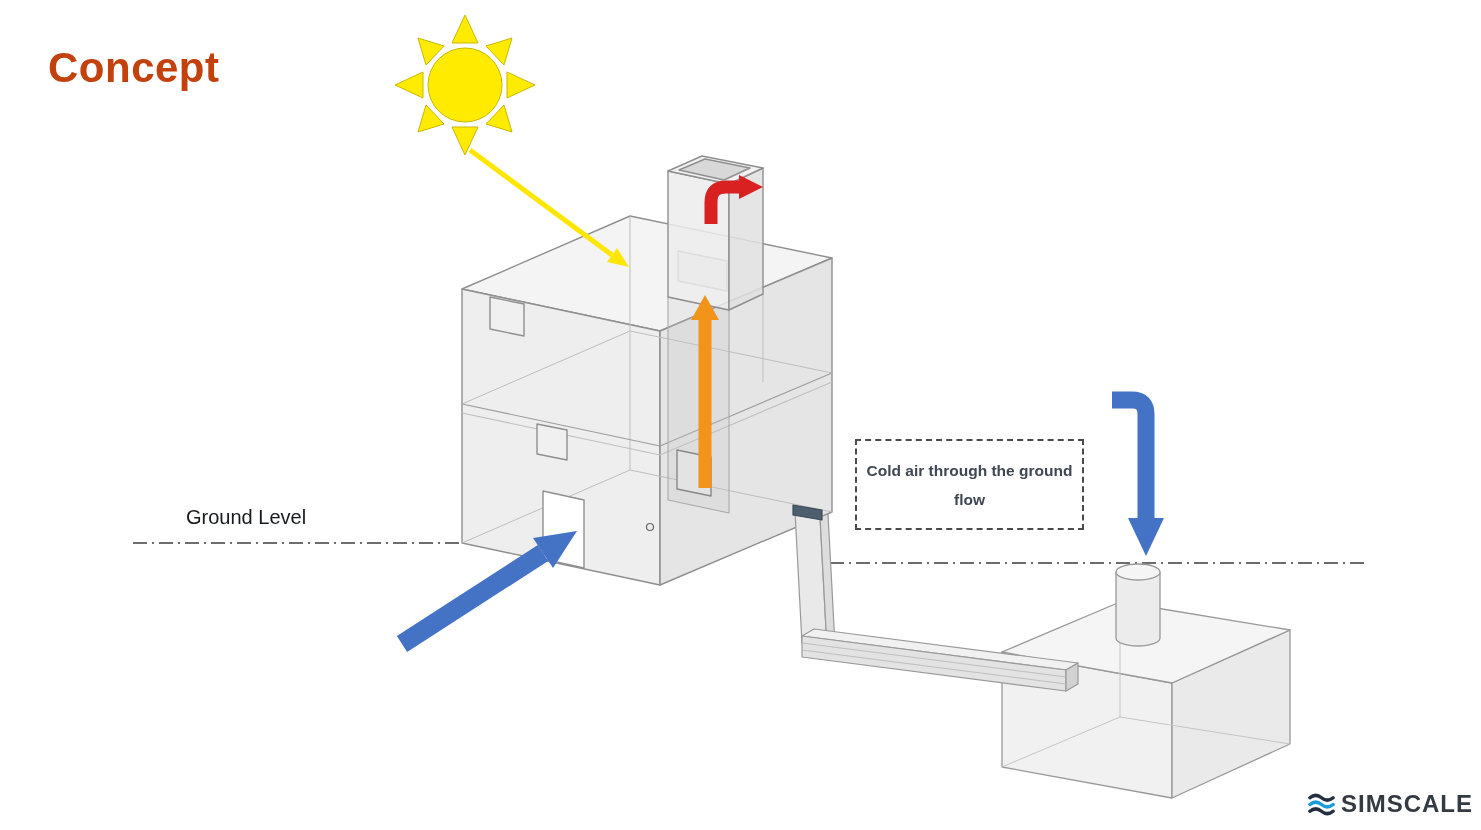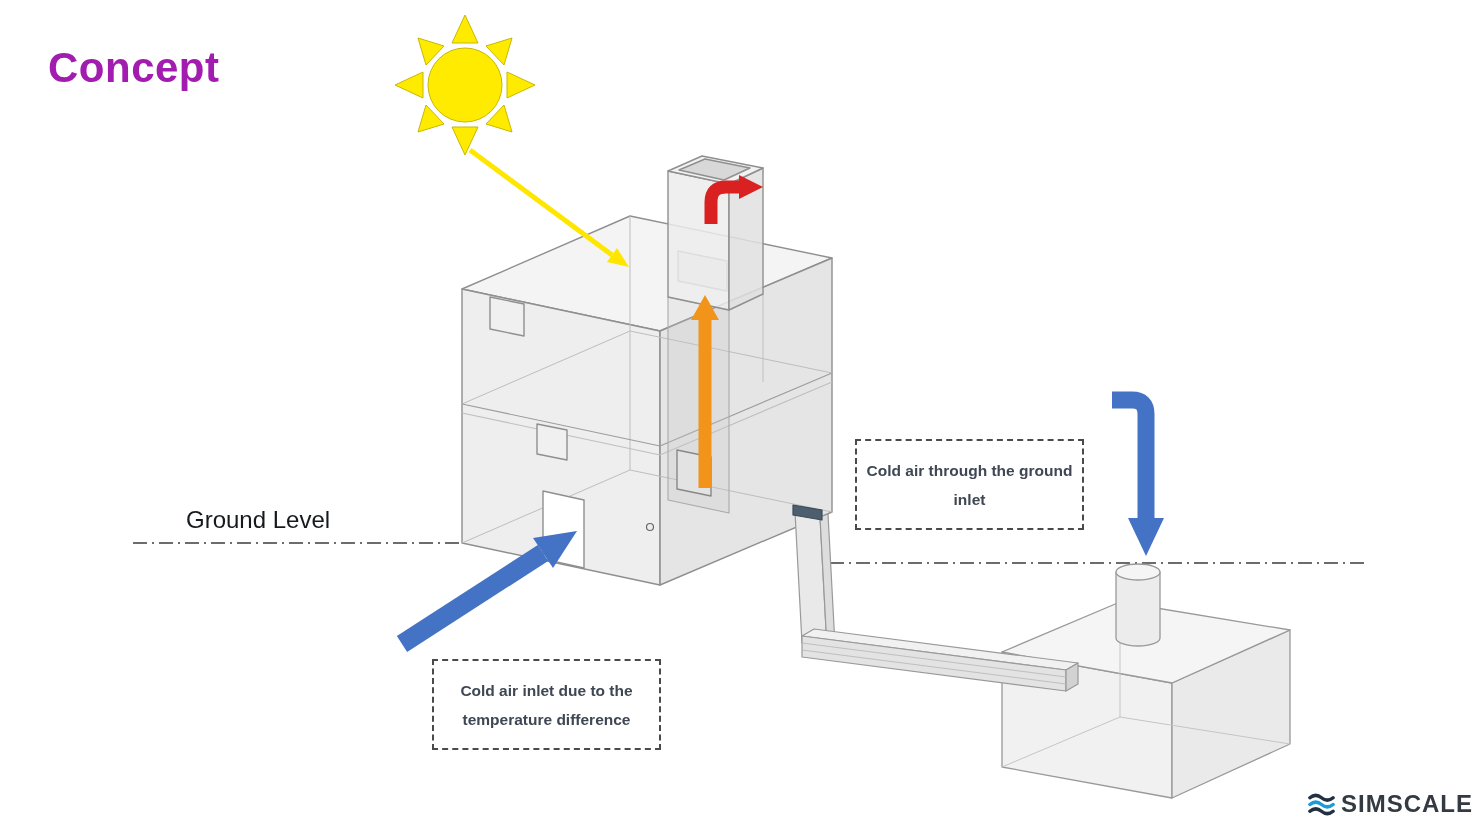--- a/index.html
+++ b/index.html
@@ -1,29 +1,29 @@
 <!DOCTYPE html>
 <html><head>
 <meta charset="utf-8">
 <style>
   html,body{margin:0;padding:0;background:#ffffff;}
   .canvas{position:relative;width:1481px;height:830px;background:#ffffff;overflow:hidden;
           font-family:"Liberation Sans",sans-serif;}
   .canvas > svg.diagram{position:absolute;left:0;top:0;}
   h1.title{position:absolute;left:48px;top:44px;margin:0;font-size:42px;font-weight:800;
-           color:#a21caf;letter-spacing:.5px;font-family:"Liberation Sans",sans-serif;}
+           color:#c2410c;letter-spacing:.5px;font-family:"Liberation Sans",sans-serif;}
   .callout{position:absolute;border:2px dashed #4a4a4a;box-sizing:border-box;
            display:flex;align-items:center;justify-content:center;text-align:center;
            color:#3e4753;font-size:15.5px;font-weight:600;line-height:29px;
            padding:6px 8px;background:transparent;}
   #roof-callout{left:183px;top:203px;width:232px;height:89px;}
   #chimney-callout{left:789px;top:114px;width:229px;height:91px;}
   #ground-inlet-callout{left:855px;top:439px;width:229px;height:91px;}
   #cold-inlet-callout{left:432px;top:659px;width:229px;height:91px;}
-  .ground-label{position:absolute;left:186px;top:506px;font-size:24px;color:#16191d;}
+  .ground-label{position:absolute;left:186px;top:506px;font-size:20px;color:#16191d;}
   .logo{position:absolute;right:8px;bottom:12px;display:flex;align-items:center;gap:6px;}
   .logo-text{font-size:24px;font-weight:700;color:#333a41;letter-spacing:1px;text-align:center;}
 </style>
 </head>
 <body>
 
 <div class="canvas">
 
   <h1 class="title">Concept</h1>
 
@@ -132,22 +132,21 @@
       <line x1="402" y1="644" x2="543" y2="553" stroke-width="19" stroke="#4472C4"></line>
       <polygon points="553,568 533,538 577,531" fill="#4472C4"></polygon>
     </g>
 
     <g>
       <path d="M1112,400 L1132,400 Q1146,400 1146,414 L1146,520" fill="none" stroke-width="17" stroke="#4472C4"></path>
       <polygon points="1128,518 1164,518 1146,556" fill="#4472C4"></polygon>
     </g>
   </svg>
 
-  <div class="callout" id="ground-inlet-callout">Cold air through the ground inlet</div>
-  <div class="callout" id="cold-inlet-callout">Cold air inlet due to the temperature difference</div>
+  <div class="callout" id="ground-inlet-callout">Cold air through the ground flow</div>
 
   <div class="ground-label">Ground Level</div>
 
   <div class="logo">
     <svg width="27" height="27" viewBox="0 0 28 28">
       <path d="M2,7 Q8,2 14,7 T26,7" fill="none" stroke-width="3.6" stroke-linecap="round" stroke="#223041"></path>
       <path d="M2,14 Q8,9 14,14 T26,14" fill="none" stroke-width="3.6" stroke-linecap="round" stroke="#1B9CD8"></path>
       <path d="M2,21 Q8,16 14,21 T26,21" fill="none" stroke-width="3.6" stroke-linecap="round" stroke="#223041"></path>
     </svg>
     <span class="logo-text">SIMSCALE</span>

